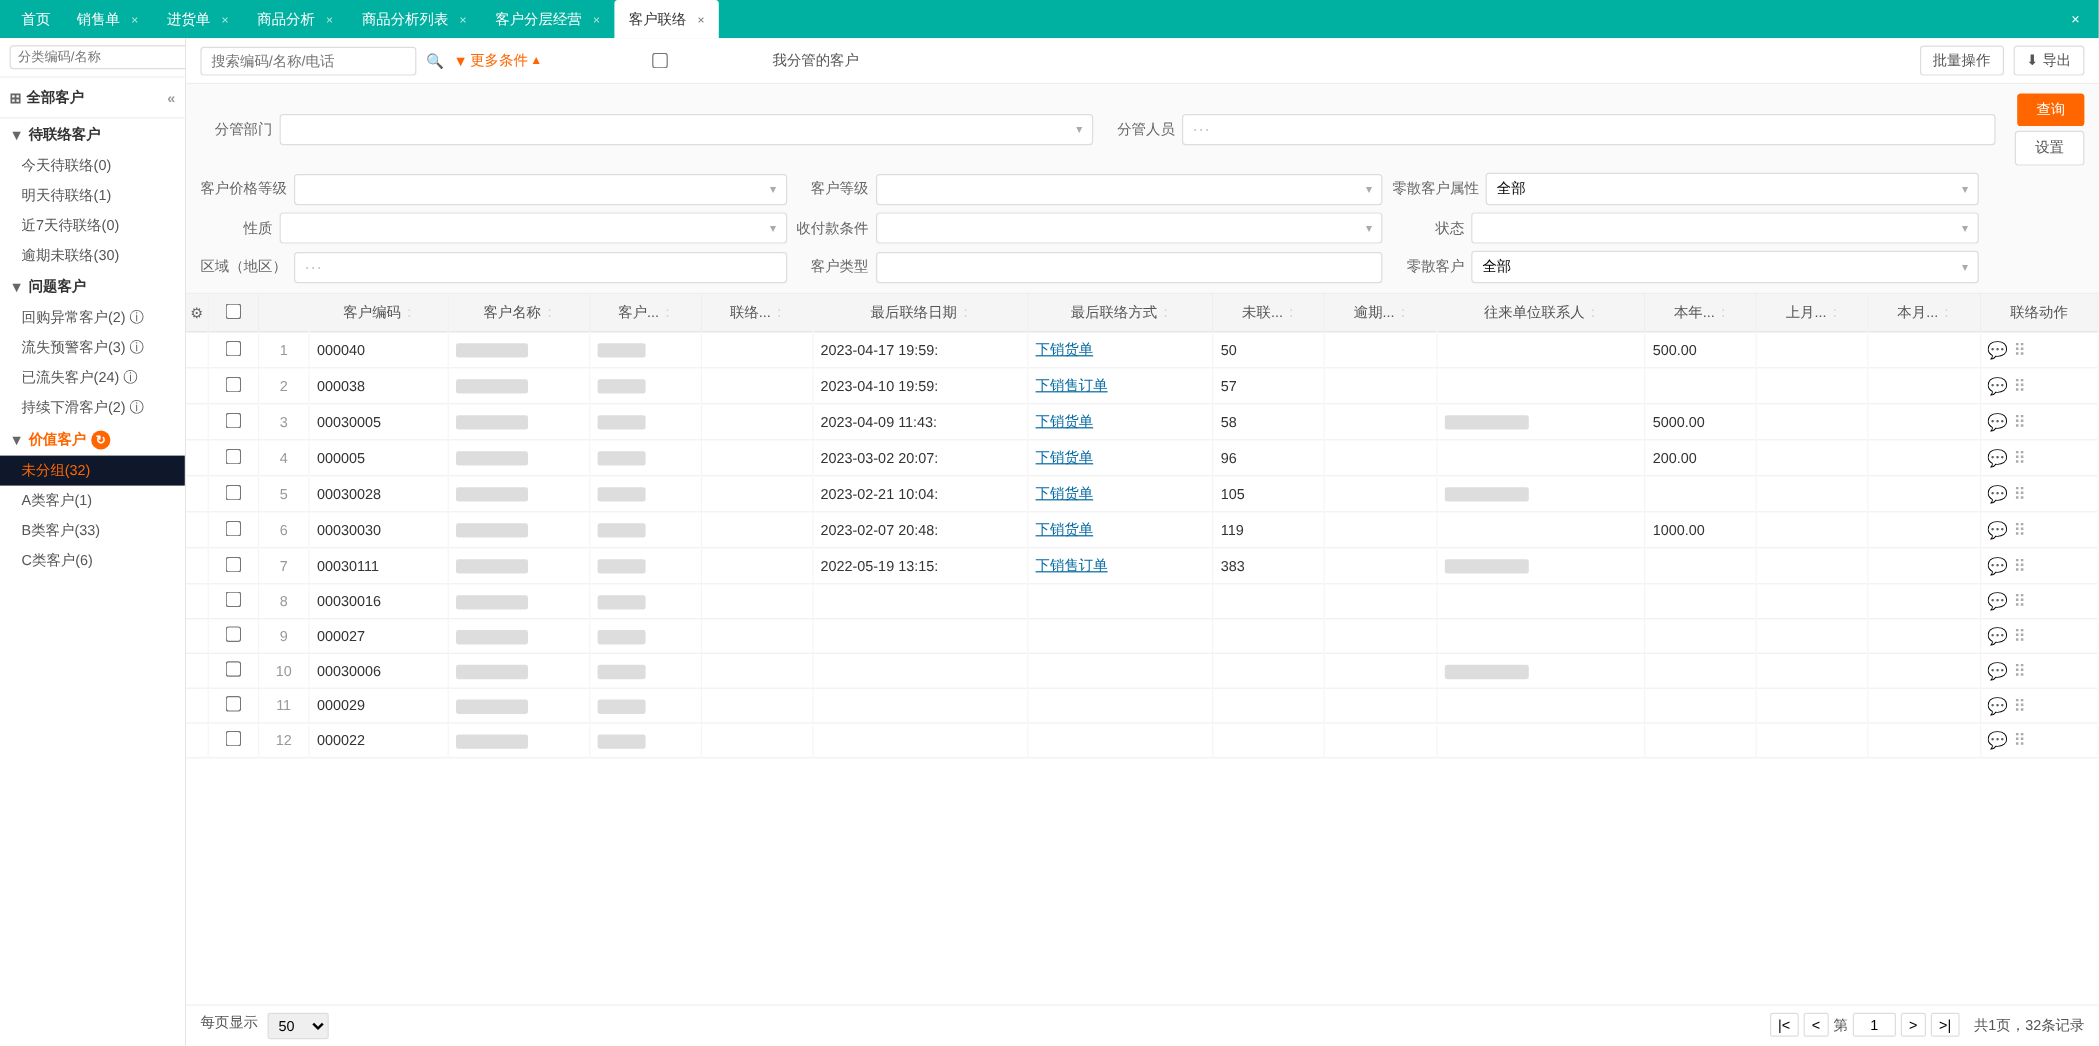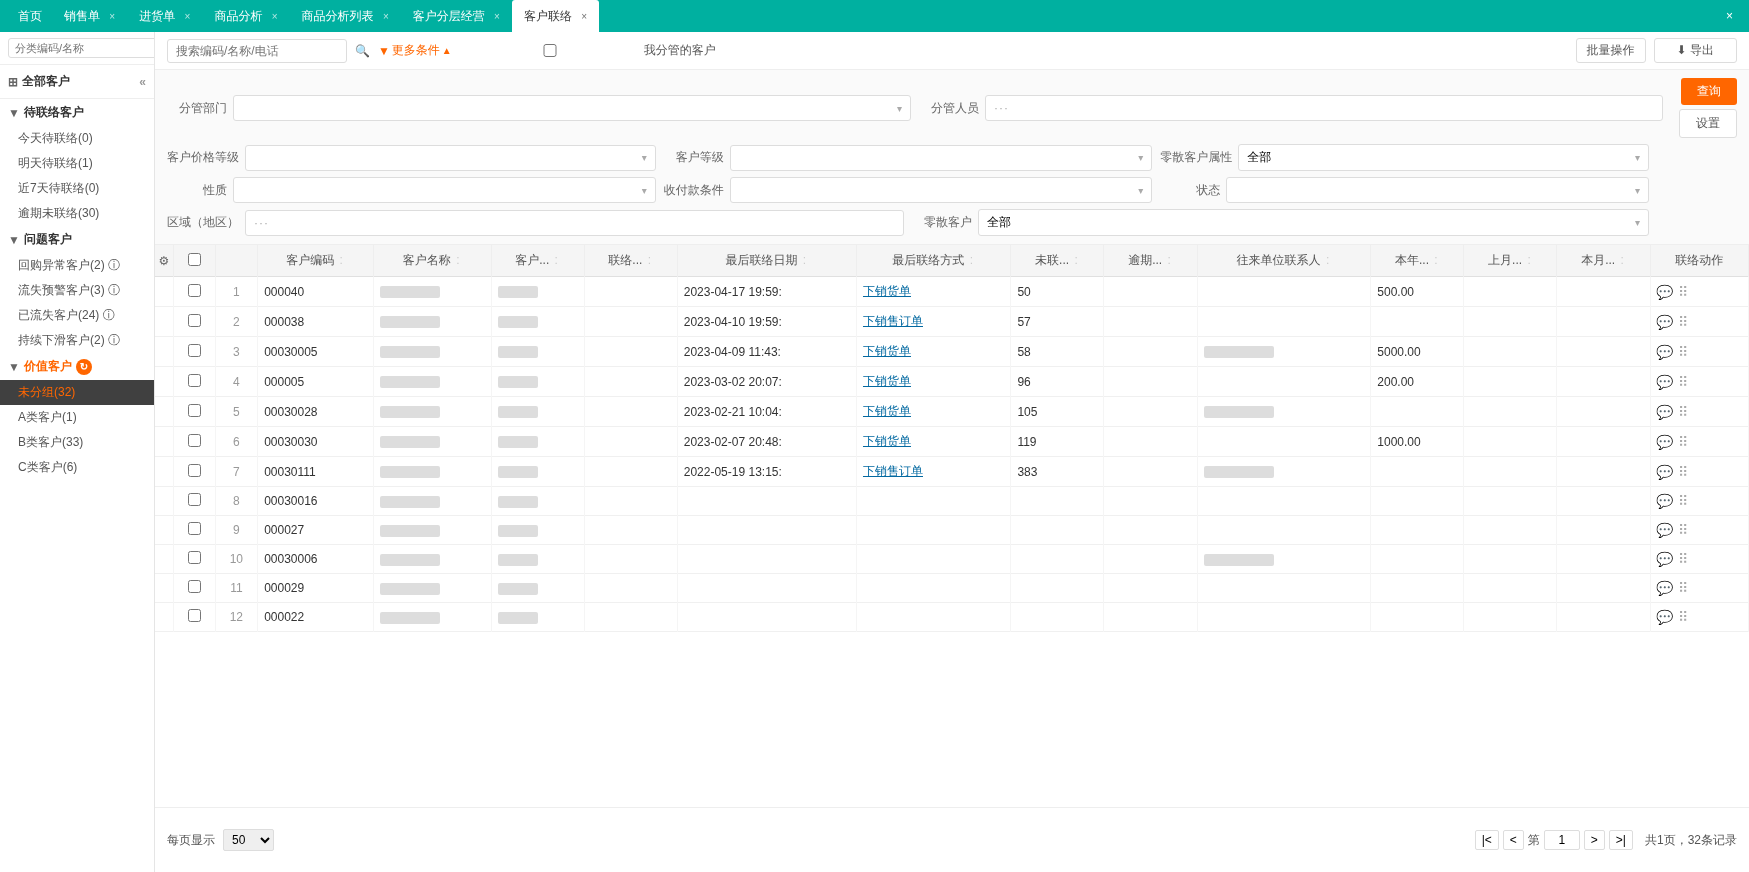--- a/index.html
+++ b/index.html
@@ -106,21 +106,21 @@
     .sidebar-section-title .arrow {
       margin-right: 4px;
       color: #666;
     }
     .sidebar-item {
       padding: 4px 8px 4px 18px;
       color: #555;
       cursor: pointer;
       white-space: nowrap;
     }
-    .sidebar-item.active { background: #404040; color: #ff6600; }
+    .sidebar-item.active { background: #0f172a; color: #ff6600; }
 
     
     .content-area {
       flex: 1;
       display: flex;
       flex-direction: column;
       overflow: hidden;
       background: white;
     }
 
@@ -167,21 +167,21 @@
       border: 1px solid #ddd;
       background: white;
       padding: 3px 10px;
       cursor: pointer;
       border-radius: 3px;
       color: #555;
     }
     .btn-export {
       border: 1px solid #ddd;
       background: white;
-      padding: 3px 22px;
+      padding: 3px 10px;
       cursor: pointer;
       border-radius: 3px;
       color: #555;
     }
 
     
     .advanced-filter {
       background: #fafafa;
       border-bottom: 1px solid #eee;
       padding: 8px 12px;
@@ -283,22 +283,22 @@
     .checkbox-cell { text-align: center; }
     .settings-icon { color: #666; cursor: pointer; text-align: center; padding: 4px; }
 
     
     .action-icons { display: flex; gap: 4px; align-items: center; }
     .action-icon { color: #aaa; cursor: pointer; font-size: 14px; }
 
     
     .bottom-bar {
       display: flex;
-      align-items: center;
-      padding: 21px 12px;
+      align-items: flex-start;
+      padding: 6px 12px;
       background: white;
       border-top: 1px solid #eee;
       gap: 8px;
       color: #555;
     }
     .bottom-bar .page-info { margin-left: auto; }
     .bottom-bar .nav-btn {
       border: 1px solid #ddd;
       background: white;
       padding: 2px 6px;
@@ -497,20 +497,26 @@
       </div>
 
       <div class="filter-row">
         <div class="filter-field">
           <span class="filter-label">区域（地区）</span>
           <div class="filter-input">
             <span class="dots">···</span>
           </div>
         </div>
         <div class="filter-field">
+          <span class="filter-label">客户类型</span>
+          <div class="filter-input">
+            <span></span>
+          </div>
+        </div>
+        <div class="filter-field">
           <span class="filter-label">零散客户</span>
           <div class="filter-input">
             <span>全部</span>
             <span class="chevron">▾</span>
           </div>
         </div>
         <div style="width:80px;"></div>
       </div>
     </div>
 

